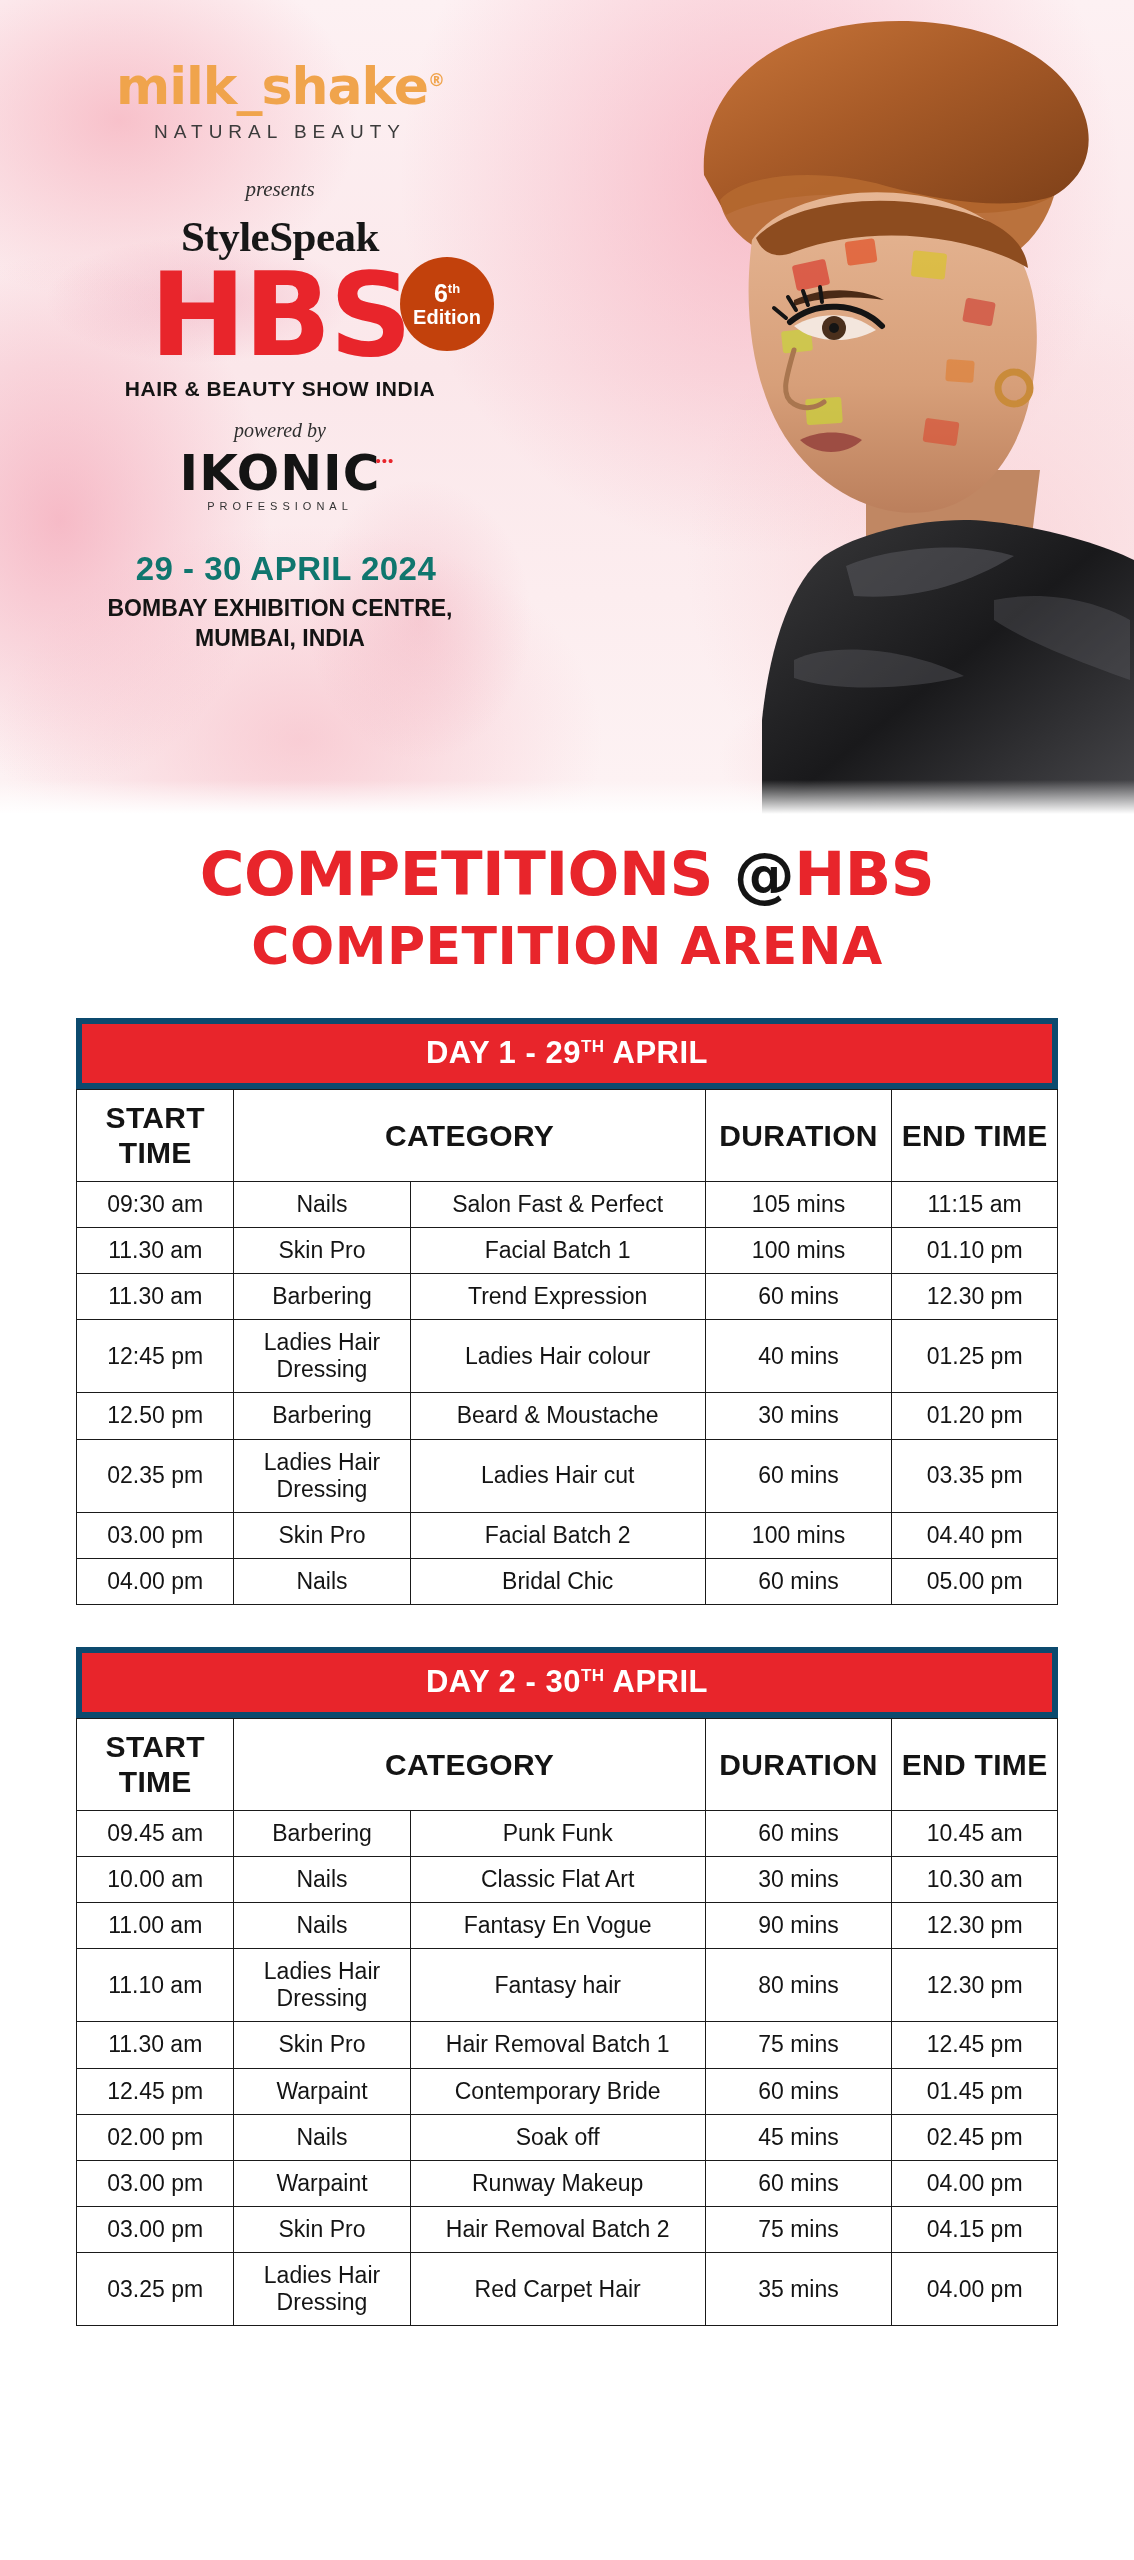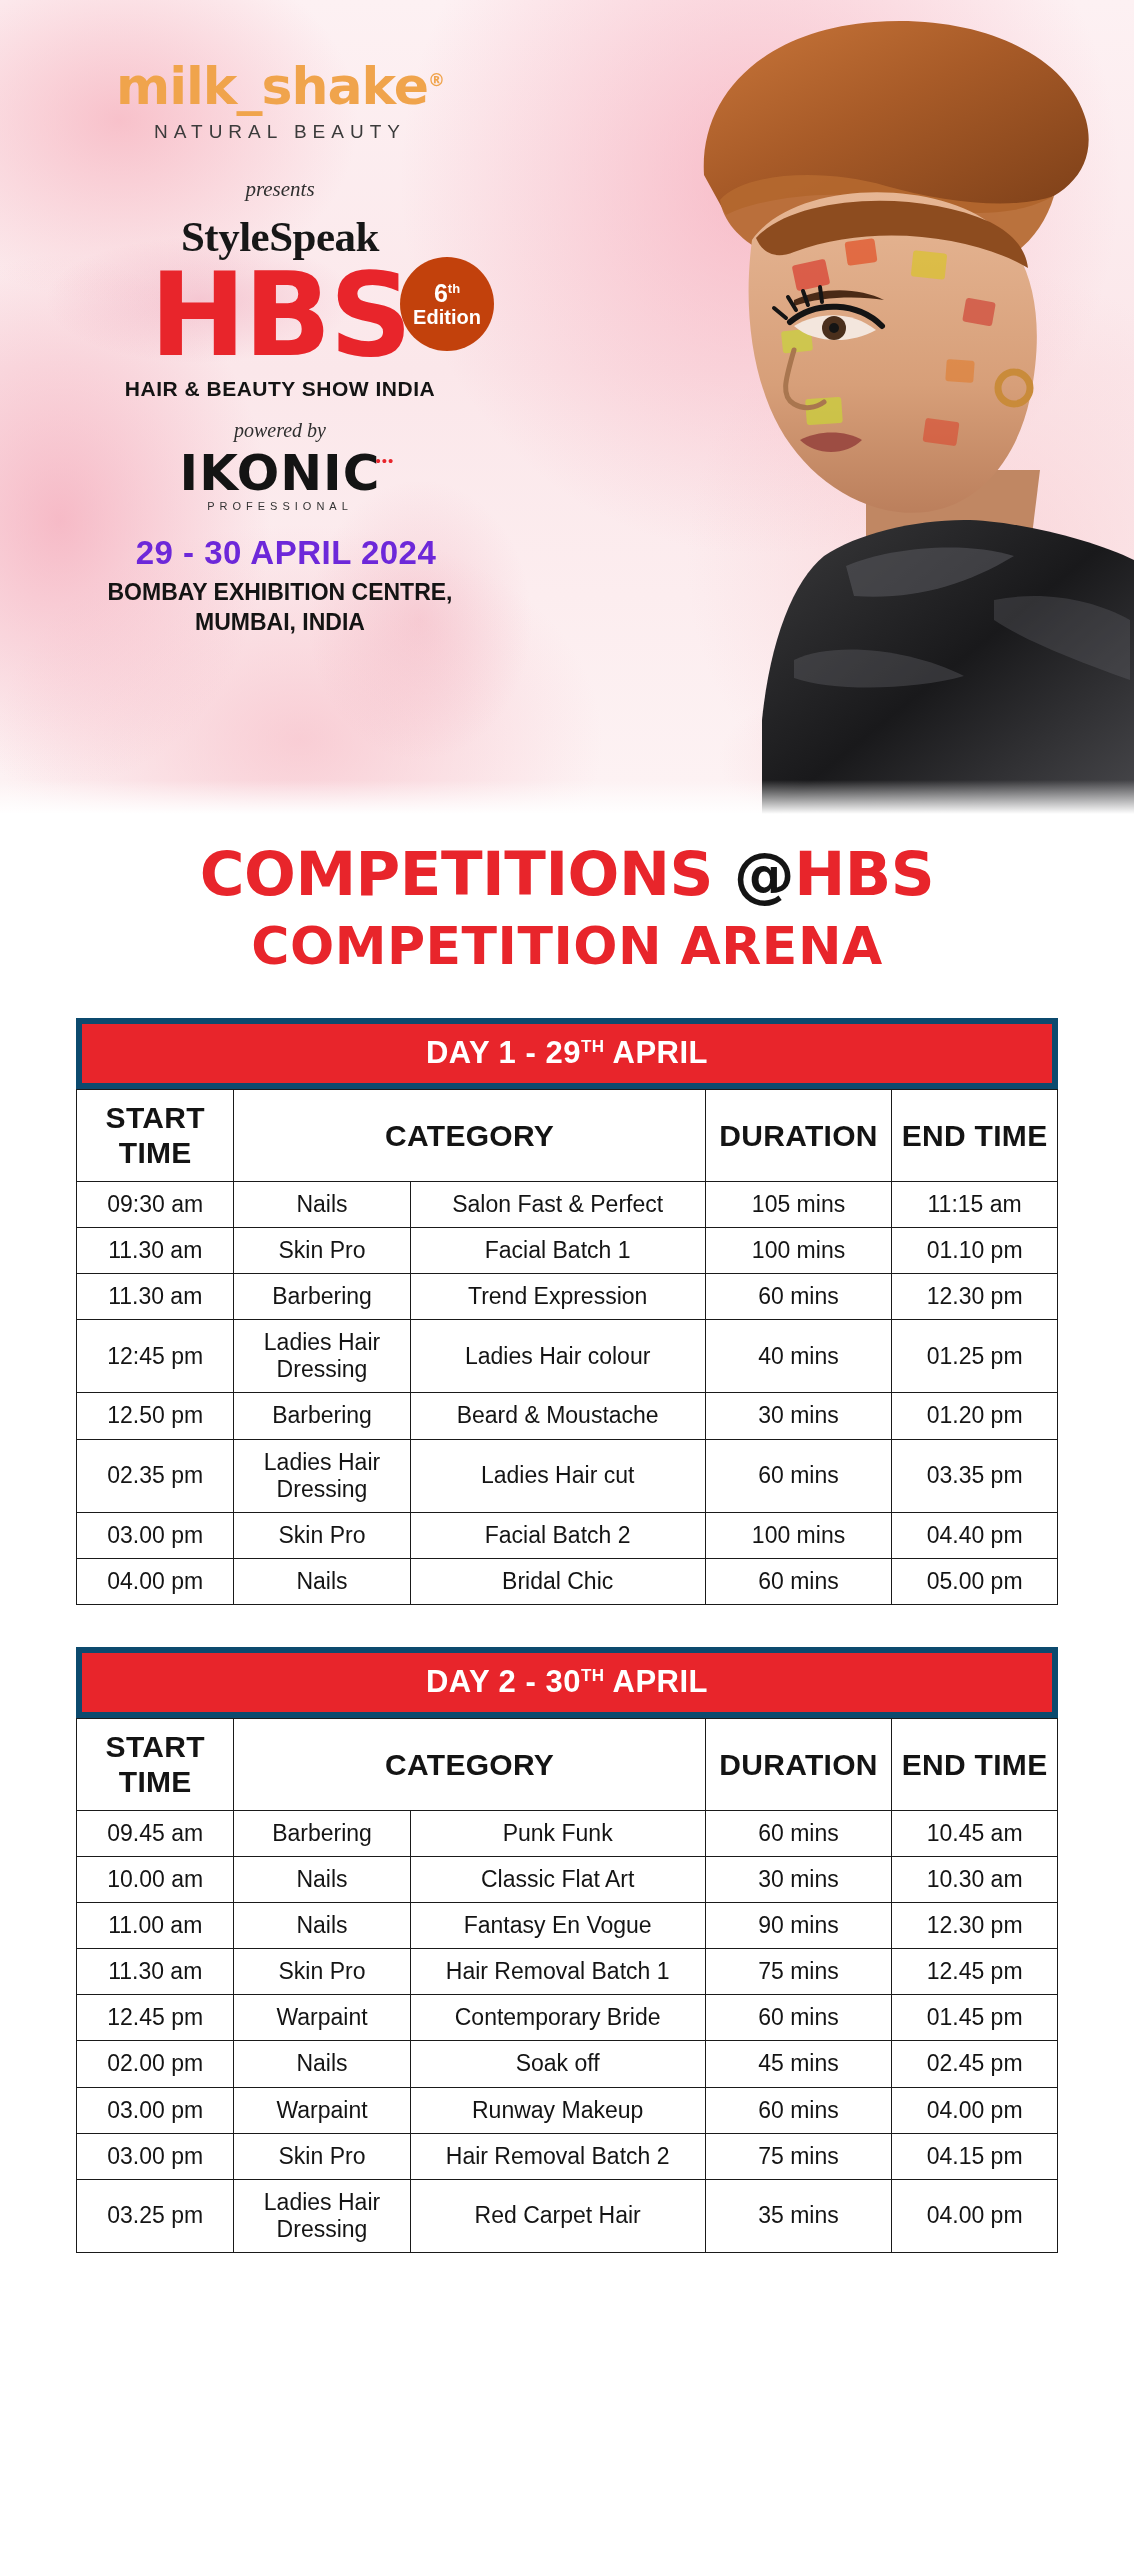--- a/index.html
+++ b/index.html
@@ -181,24 +181,24 @@
     font-size: 15px;
     letter-spacing: 1px;
   }
   .ikonic-sub {
     font-size: 11px;
     letter-spacing: 5px;
     color: #333;
     margin-top: 2px;
   }
   .event-date {
-    margin-top: 20px;
+    margin-top: 36px;
     font-size: 33px;
     font-weight: bold;
-    color: #6d28d9;
+    color: #0f766e;
     letter-spacing: 0.5px;
     padding-left: 12px;
   }
   .event-venue {
     margin-top: 6px;
     font-size: 23px;
     font-weight: bold;
     color: #141414;
     line-height: 1.3;
   }
@@ -494,20 +494,27 @@
         <td>10.30 am</td>
       </tr>
       <tr>
         <td>11.00 am</td>
         <td>Nails</td>
         <td>Fantasy En Vogue</td>
         <td>90 mins</td>
         <td>12.30 pm</td>
       </tr>
       <tr>
+        <td>11.10 am</td>
+        <td>Ladies Hair Dressing</td>
+        <td>Fantasy hair</td>
+        <td>80 mins</td>
+        <td>12.30 pm</td>
+      </tr>
+      <tr>
         <td>11.30 am</td>
         <td>Skin Pro</td>
         <td>Hair Removal Batch 1</td>
         <td>75 mins</td>
         <td>12.45 pm</td>
       </tr>
       <tr>
         <td>12.45 pm</td>
         <td>Warpaint</td>
         <td>Contemporary Bride</td>

